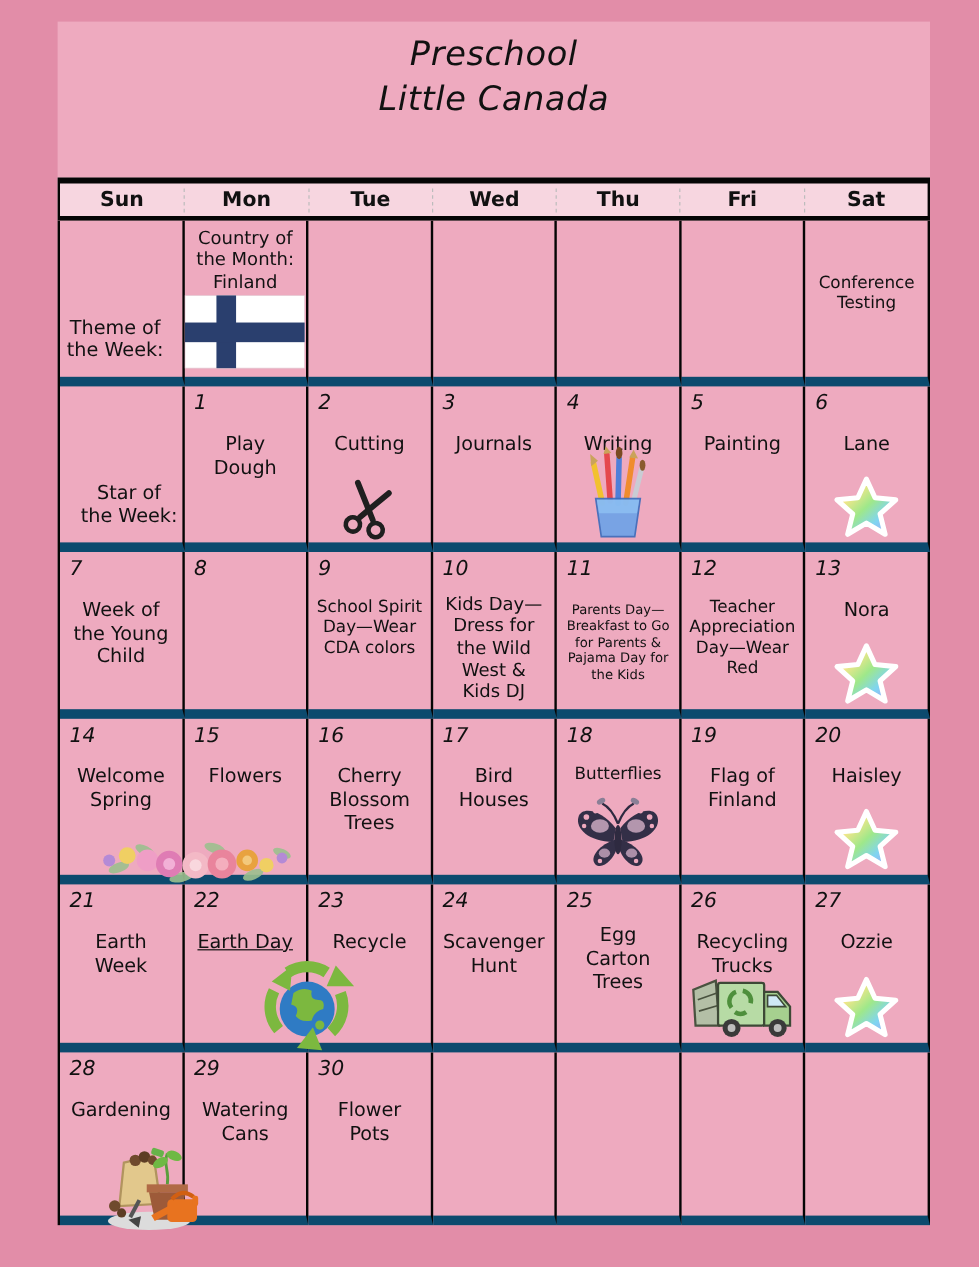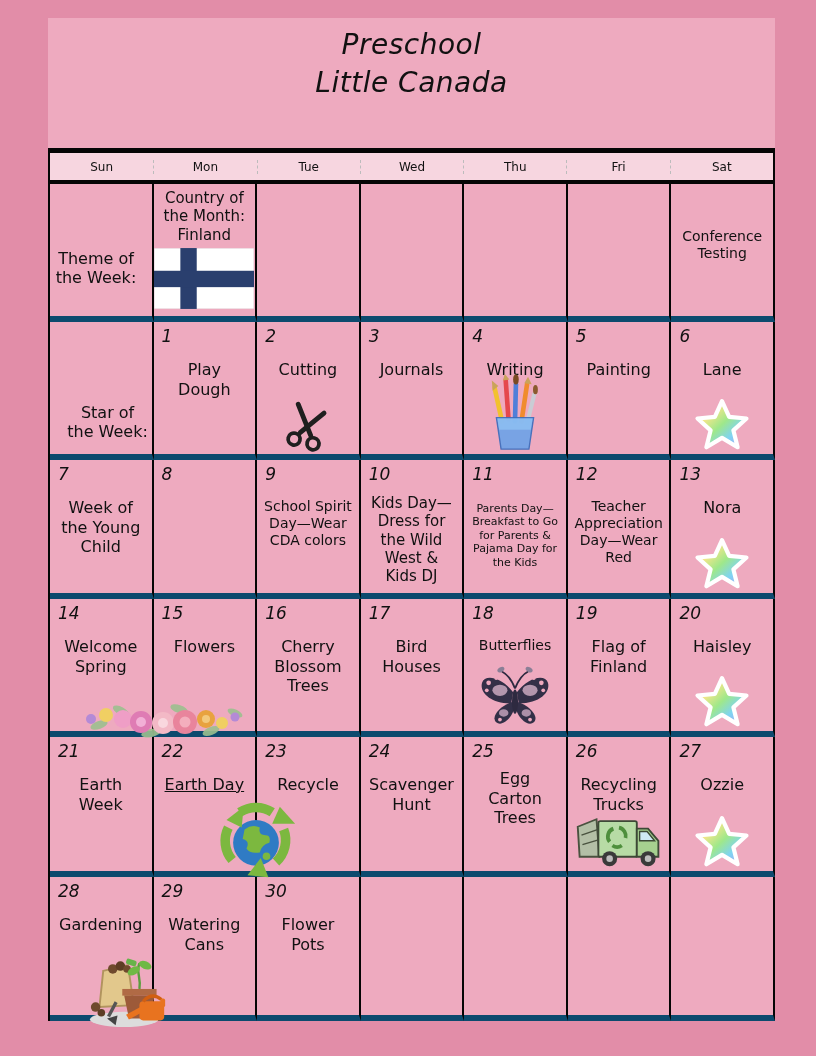--- a/index.html
+++ b/index.html
@@ -11,41 +11,41 @@
   }
   .sheet{width:727px;margin:18px 0 0 48px;background:#eeaabf;}
   .titlebox{height:122px;padding-top:8px;text-align:center;font-style:italic;}
   .title-line{font-size:28px;line-height:1.35;letter-spacing:.5px;}
   .weekdays{
     display:grid;grid-template-columns:repeat(7,1fr);
     height:27px;align-items:center;background:#f7d6e0;
     border-top:5px solid #050505;border-bottom:4px solid #050505;
     border-left:2px solid #050505;border-right:2px solid #050505;
   }
-  .weekday{text-align:center;font-weight:normal;font-size:12px;border-left:1px dashed #bcbcbc;}
+  .weekday{text-align:center;font-weight:bold;font-size:17px;border-left:1px dashed #bcbcbc;}
   .weekday:first-child{border-left:none;}
   .grid{
     display:grid;grid-template-columns:repeat(7,1fr);
     grid-template-rows:138px 138px 139px 138px 140px 144px;
     border-left:2px solid #050505;background:#eeaabf;
   }
-  .cell{position:relative;border-right:2px solid #050505;border-bottom:6px solid #0c4a6e;}
+  .cell{position:relative;border-right:2px solid #050505;border-bottom:8px solid #0c4a6e;}
   .dn{position:absolute;top:4px;left:8px;font-style:italic;font-size:17px;}
   .label{margin:38px auto 0;width:84px;text-align:center;font-size:16px;line-height:1.22;position:relative;z-index:1;}
   .sm .label{font-size:14px;}
   .xs .label{font-size:11px;width:97px;margin-top:42px;}
   .kids .label{font-size:15px;width:82px;margin-top:34px;}
   .n58 .label{width:58px;margin-top:32px;}
   .n70 .label{width:70px;}
   .w88 .label{width:88px;}
   .w90 .label{width:90px;}
   .w92 .label{width:92px;text-decoration:underline;}
   .w96 .label{width:96px;}
   .mid .label{margin-top:44px;}
-  .theme-cell .label{position:absolute;left:5px;bottom:28px;margin:0;width:82px;text-align:center;}
+  .theme-cell .label{position:absolute;left:5px;bottom:12px;margin:0;width:82px;text-align:center;}
   .starweek-cell .label{position:absolute;right:3px;bottom:12px;margin:0;width:82px;text-align:center;}
   .country-cell .label{margin-top:5px;width:90px;font-size:15px;}
   .art{position:absolute;left:50%;transform:translateX(-50%);bottom:3px;z-index:2;}
   .art.flag{bottom:7px;}
   .art.scissors-art{bottom:0;transform:translateX(-50%) rotate(14deg);}
   .art.garland{left:28px;transform:none;bottom:-10px;z-index:3;}
   .art.earth{left:auto;right:-44px;transform:none;bottom:-10px;z-index:3;}
   .art.garden{left:34px;transform:none;bottom:-13px;z-index:3;}
   .defs-hidden{position:absolute;width:0;height:0;}
 </style>

